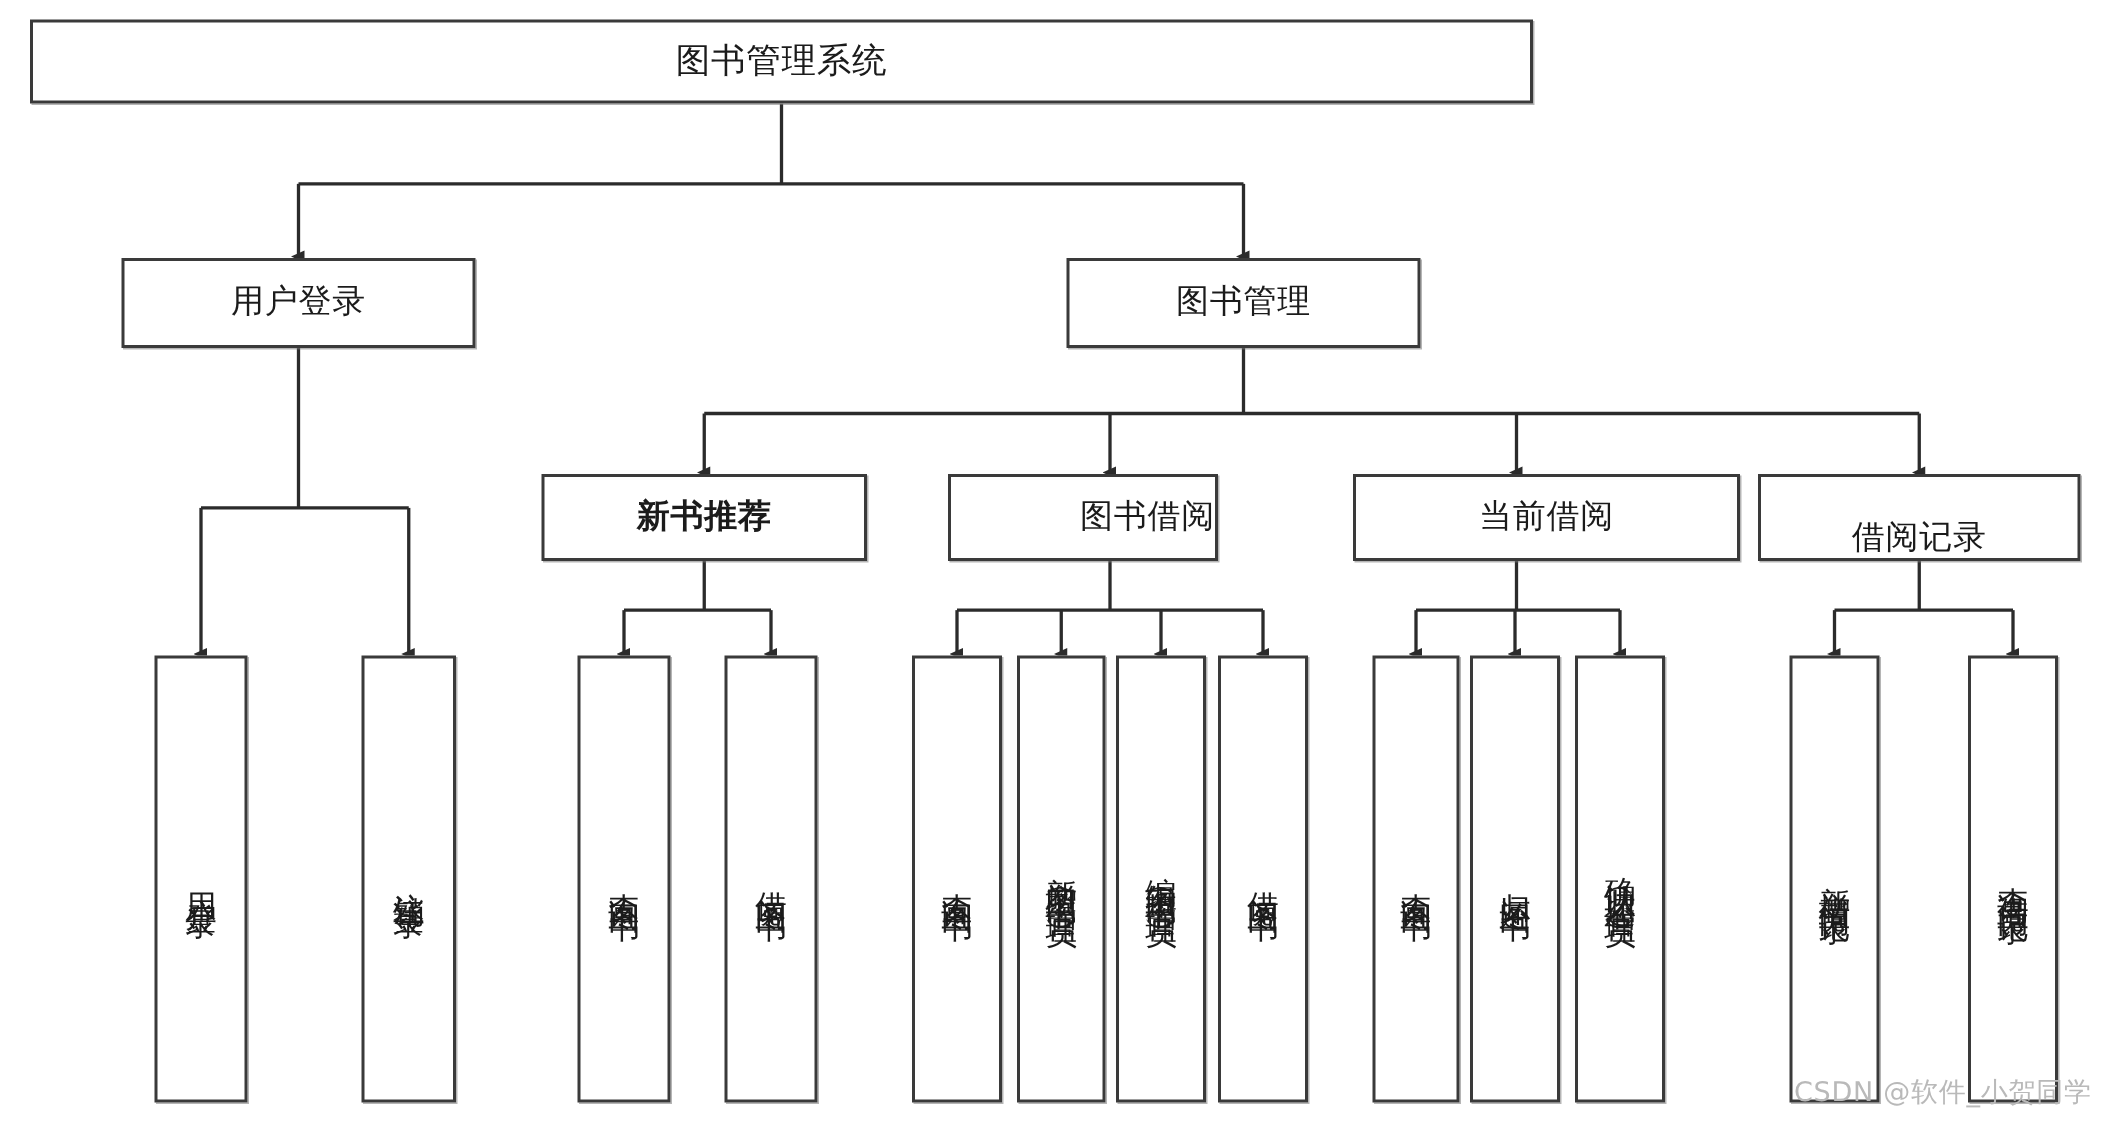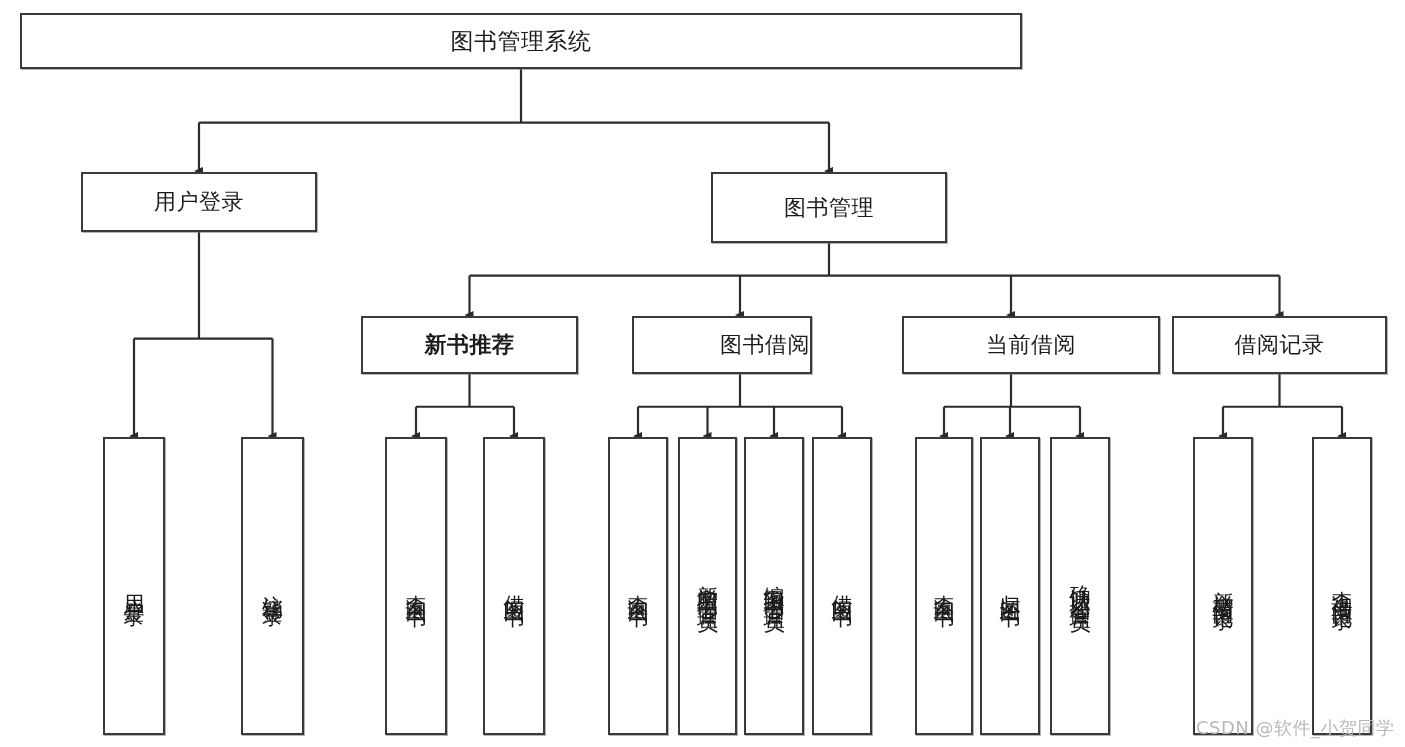--- a/index.html
+++ b/index.html
@@ -122,34 +122,34 @@
       </g>
   </svg>
 
   <div class="node horiz root" style="left: 20px; top: 13px; width: 1002px; height: 56px;">
     <span class="lbl">图书管理系统</span>
   </div>
 
   <div class="node horiz" style="left: 81px; top: 172px; width: 236px; height: 60px;">
     <span class="lbl">用户登录</span>
   </div>
-  <div class="node horiz" style="left: 711px; top: 172px; width: 236px; height: 71px;">
+  <div class="node horiz" style="left: 711px; top: 172px; width: 236px; height: 60px;">
     <span class="lbl">图书管理</span>
   </div>
 
   <div class="node horiz" style="left: 361px; top: 316px; width: 217px; height: 58px; font-weight: bold;">
     <span class="lbl">新书推荐</span>
   </div>
   <div class="node horiz" style="left: 632px; top: 316px; width: 180px; height: 58px; justify-content: flex-end;">
     <span class="lbl">图书借阅</span>
   </div>
   <div class="node horiz" style="left: 902px; top: 316px; width: 258px; height: 58px;">
     <span class="lbl">当前借阅</span>
   </div>
-  <div class="node horiz" style="left: 1172px; top: 316px; width: 215px; height: 58px;">
+  <div class="node horiz" style="left: 1172px; top: 316px; width: 215px; height: 58px; align-items: flex-end;">
     <span class="lbl">借阅记录</span>
   </div>
 
   <div class="node vert" style="left: 103px; top: 437px; width: 62px; height: 298px;">
     <span class="lbl">用户登录</span>
   </div>
   <div class="node vert" style="left: 241px; top: 437px; width: 63px; height: 298px;">
     <span class="lbl">注销登录</span>
   </div>
 

